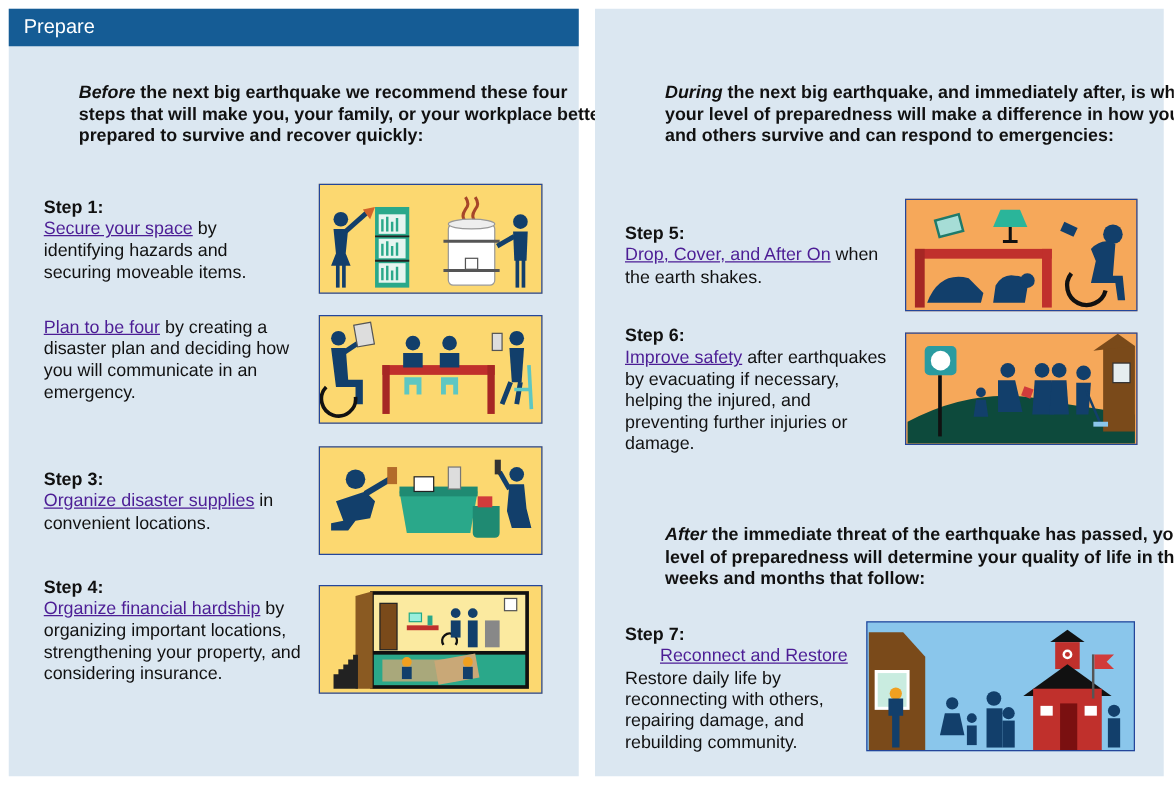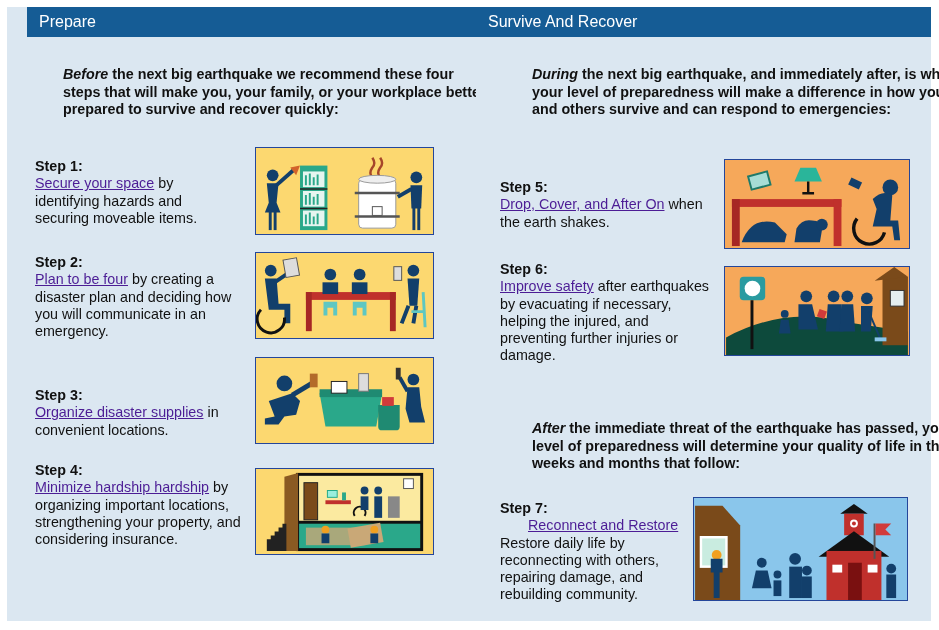--- a/index.html
+++ b/index.html
@@ -1,18 +1,18 @@
 <!DOCTYPE html>
 <html><head>
 <meta charset="utf-8">
 <style>
   html,body{margin:0;padding:0;background:#ffffff;}
   body{width:939px;height:630px;position:relative;overflow:hidden;font-family:"Liberation Sans",sans-serif;color:#111;}
   .panel{position:absolute;top:7px;height:614px;background:#dbe7f1;}
-  .panel.left{left:7px;width:456px;padding-left:20px;}
+  .panel.left{left:7px;width:456px;}
   .panel.right{left:476px;width:455px;}
   .panel-header{height:30px;background:#155c95;color:#fff;font-size:16px;line-height:30px;padding-left:12px;}
   .intro{position:absolute;font-weight:bold;font-size:14.3px;line-height:17.5px;margin-left:44px;}
   .intro em{font-style:italic;}
   .step{position:absolute;font-size:14.3px;line-height:17.3px;}
   .step .label{font-weight:bold;display:block;}
   .step a{color:#4c1d95;text-decoration:underline;}
   .illus{position:absolute;border:1.5px solid #24469a;box-sizing:border-box;overflow:hidden;}
   .illus svg{display:block;width:100%;height:100%;}
   .yellow{background:#fcd870;}
@@ -54,21 +54,21 @@
       <rect x="118" y="60" width="10" height="9" fill="#fff" stroke="#555"></rect>
       <circle cx="163" cy="30" r="6" fill="#123f6b"></circle>
       <path d="M157 38 L169 38 L168 62 L158 62 Z" fill="#123f6b"></path>
       <rect x="159" y="60" width="3" height="24" fill="#123f6b"></rect>
         <rect x="164" y="60" width="3" height="24" fill="#123f6b"></rect>
       <path d="M158 42 L144 50" stroke="#123f6b" stroke-width="4"></path>
     </svg>
   </div>
 
   <div class="step" style="left:28px;top:247px;width:205px;">
-    <span class="label">Step 2:</span><a href="#">Plan to be four</a><span> by creating a disaster plan and deciding how you will communicate in an emergency.</span>
+    <a href="#">Plan to be four</a><span> by creating a disaster plan and deciding how you will communicate in an emergency.</span>
   </div>
   <div class="illus yellow" style="left:248px;top:245px;width:179px;height:87px;">
     <svg viewBox="0 0 179 87">
       <circle cx="14" cy="18" r="6" fill="#123f6b"></circle>
       <path d="M8 26 L20 26 L22 52 L34 52 L34 72 L28 72 L28 58 L12 58 Z" fill="#123f6b"></path>
       <path d="M4 58 a14 14 0 1 0 24 8" stroke="#111" stroke-width="3" fill="none"></path>
       <path d="M18 30 L30 22" stroke="#123f6b" stroke-width="4"></path>
       <rect x="28" y="6" width="14" height="18" fill="#ddd" stroke="#555" transform="rotate(-10 35 15)"></rect>
       <rect x="50" y="40" width="92" height="8" fill="#c0302c"></rect>
       <rect x="50" y="40" width="6" height="40" fill="#a62724"></rect>
@@ -80,21 +80,21 @@
         <path d="M97 30 h16 v12 h-16 Z" fill="#123f6b"></path>
       <path d="M98 50 h14 v14 h-4 v-8 h-6 v8 h-4 Z" fill="#5ec7c2"></path>
       <circle cx="160" cy="18" r="6" fill="#123f6b"></circle>
       <path d="M154 26 L166 26 L164 54 L156 54 Z" fill="#123f6b"></path>
       <path d="M155 54 L148 72 M163 54 L160 72" stroke="#123f6b" stroke-width="4"></path>
       <path d="M170 40 L172 76 M158 60 h14" stroke="#5ec7c2" stroke-width="3" fill="none"></path>
       <rect x="140" y="14" width="8" height="14" fill="#ddd" stroke="#555"></rect>
     </svg>
   </div>
 
-  <div class="step" style="left:28px;top:380px;width:210px;">
+  <div class="step" style="left:28px;top:369px;width:210px;">
     <span class="label">Step 3:</span><a href="#">Organize disaster supplies</a><span> in convenient locations.</span>
   </div>
   <div class="illus yellow" style="left:248px;top:350px;width:179px;height:87px;">
     <svg viewBox="0 0 179 87">
       <circle cx="28" cy="26" r="8" fill="#123f6b"></circle>
       <path d="M12 44 L36 36 L44 44 L40 58 L28 60 L22 68 L8 68 L8 62 L18 60 Z" fill="#123f6b"></path>
       <path d="M36 38 L56 26" stroke="#123f6b" stroke-width="5"></path>
       <rect x="54" y="16" width="8" height="14" fill="#b36b2a"></rect>
       <path d="M64 36 h64 l-6 34 h-52 Z" fill="#2aa88a"></path>
       <rect x="64" y="32" width="64" height="8" fill="#1f8a72"></rect>
@@ -103,21 +103,21 @@
       <path d="M124 48 h22 v22 a4 4 0 0 1 -4 4 h-14 a4 4 0 0 1 -4 -4 Z" fill="#1f8a72"></path>
       <rect x="128" y="40" width="12" height="9" fill="#d13b3b"></rect>
       <circle cx="160" cy="22" r="6" fill="#123f6b"></circle>
       <path d="M154 30 L166 30 L168 50 L172 66 L156 66 L152 52 Z" fill="#123f6b"></path>
       <path d="M154 34 L146 20" stroke="#123f6b" stroke-width="4"></path>
       <rect x="142" y="10" width="5" height="12" fill="#333"></rect>
     </svg>
   </div>
 
   <div class="step" style="left:28px;top:455px;width:215px;">
-    <span class="label">Step 4:</span><a href="#">Minimize hardship hardship</a><span> by organizing important locations, strengthening your property, and considering insurance.</span>
+    <span class="label">Step 4:</span><a href="#">Organize financial hardship</a><span> by organizing important locations, strengthening your property, and considering insurance.</span>
   </div>
   <div class="illus yellow" style="left:248px;top:461px;width:179px;height:87px;">
     <svg viewBox="0 0 179 87">
       <rect x="40" y="4" width="130" height="80" fill="#111"></rect>
       <rect x="43" y="7" width="124" height="46" fill="#fbeaa0"></rect>
       <rect x="43" y="56" width="124" height="25" fill="#2aa88a"></rect>
       <path d="M28 8 L42 4 L42 84 L28 84 Z" fill="#8a5a22"></path>
       <path d="M10 84 L10 72 L14 72 L14 68 L18 68 L18 64 L22 64 L22 60 L26 60 L26 56 L30 56 L30 84 Z" fill="#222"></path>
       <rect x="48" y="14" width="14" height="38" fill="#7a4a1a" stroke="#222"></rect>
       <rect x="70" y="32" width="26" height="4" fill="#c0302c"></rect>
@@ -134,21 +134,20 @@
       <circle cx="70" cy="62" r="4" fill="#f0a020"></circle>
         <rect x="66" y="66" width="8" height="10" fill="#123f6b"></rect>
       <rect x="94" y="58" width="34" height="20" fill="#c9a877" transform="rotate(-10 110 68)"></rect>
       <circle cx="120" cy="62" r="4" fill="#f0a020"></circle>
         <rect x="116" y="66" width="8" height="10" fill="#123f6b"></rect>
     </svg>
   </div>
 </div>
 
 <div class="panel right">
-  <div class="panel-header">Survive And Recover</div>
 
   <div class="intro" style="left:12px;top:59px;width:430px;"><em>During</em><span> the next big earthquake, and immediately after, is when your level of preparedness will make a difference in how you and others survive and can respond to emergencies:</span></div>
 
   <div class="step" style="left:24px;top:172px;width:225px;">
     <span class="label">Step 5:</span><a href="#">Drop, Cover, and After On</a><span> when the earth shakes.</span>
   </div>
   <div class="illus orange" style="left:248px;top:152px;width:186px;height:90px;">
     <svg viewBox="0 0 186 90">
       <rect x="24" y="14" width="20" height="14" fill="#a6ddd6" stroke="#1f7a6a" stroke-width="2" transform="rotate(-15 34 21)"></rect>
       <path d="M76 8 h16 l6 14 h-28 Z" fill="#2ab59a"></path>

